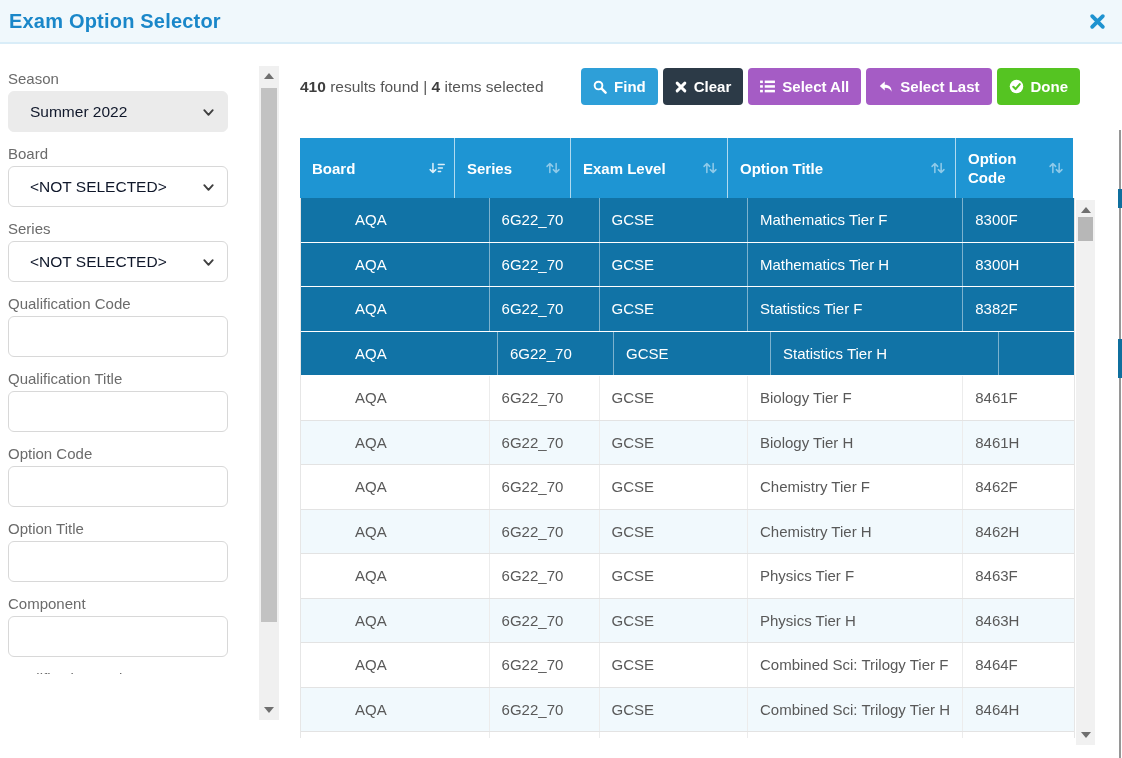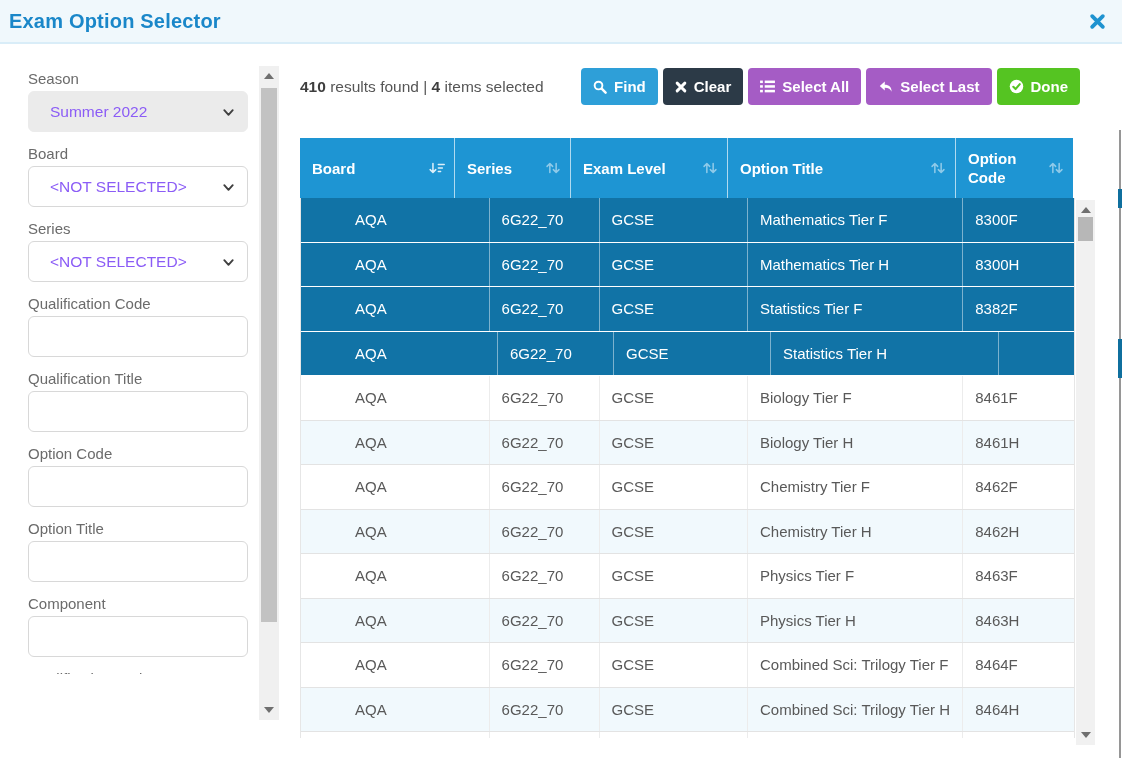--- a/index.html
+++ b/index.html
@@ -8,26 +8,26 @@
 
   .modal { position:relative; width:1122px; height:758px; background:#fff; overflow:hidden; }
 
   
   .modal-header{ position:absolute; left:0; top:0; width:1122px; height:44px;
     background:#f0f8fc; border-bottom:2px solid #d9edf8; display:flex; align-items:center; }
   .modal-title{ font-size:20px; font-weight:700; color:#1a87c9; padding-left:9px; letter-spacing:.2px; }
   .close-btn{ position:absolute; right:14px; top:12px; width:22px; height:22px; background:none; border:none; cursor:pointer; display:flex; align-items:center; justify-content:center; }
 
   
-  .sidebar{ position:absolute; left:28px; top:44px; width:221px; height:630px; overflow:hidden; padding-top:26px; }
+  .sidebar{ position:absolute; left:8px; top:44px; width:221px; height:630px; overflow:hidden; padding-top:26px; }
   .field{ margin-bottom:13px; }
   .field-label{ font-size:15px; color:#6b6b6b; margin-bottom:4px; line-height:17px; }
   .select{ position:relative; width:220px; height:41px; border:1px solid #d8d8d8; border-radius:6px; background:#fff; cursor:pointer; }
   .select-gray{ background:#ebebeb; border-color:#ebebeb; }
-  .select-value{ position:absolute; left:21px; top:0; line-height:40px; font-size:15.5px; color:#8b5cf6; white-space:nowrap; }
+  .select-value{ position:absolute; left:21px; top:0; line-height:40px; font-size:15.5px; color:#0f172a; white-space:nowrap; }
   .chev{ position:absolute; right:11px; top:13px; }
   .tinput{ width:220px; height:41px; border:1px solid #d8d8d8; border-radius:6px; background:#fff; font-family:"Liberation Sans",sans-serif; font-size:15px; color:#444; padding:0 10px; outline:none; }
 
   
   .sb-track{ position:absolute; background:#f0f0f0; }
   .sb-left{ left:259px; top:66px; width:20px; height:654px; }
   .sb-left .sb-thumb{ position:absolute; left:2px; top:22px; width:16px; height:534px; background:#c2c2c2; }
   .sb-right{ left:1076px; top:200px; width:19px; height:545px; background:#f1f1f1; }
   .sb-right .sb-thumb{ position:absolute; left:2px; top:17px; width:15px; height:24px; background:#b7b7b7; }
   .sb-arrow{ position:absolute; left:50%; transform:translateX(-50%); width:0; height:0; }

